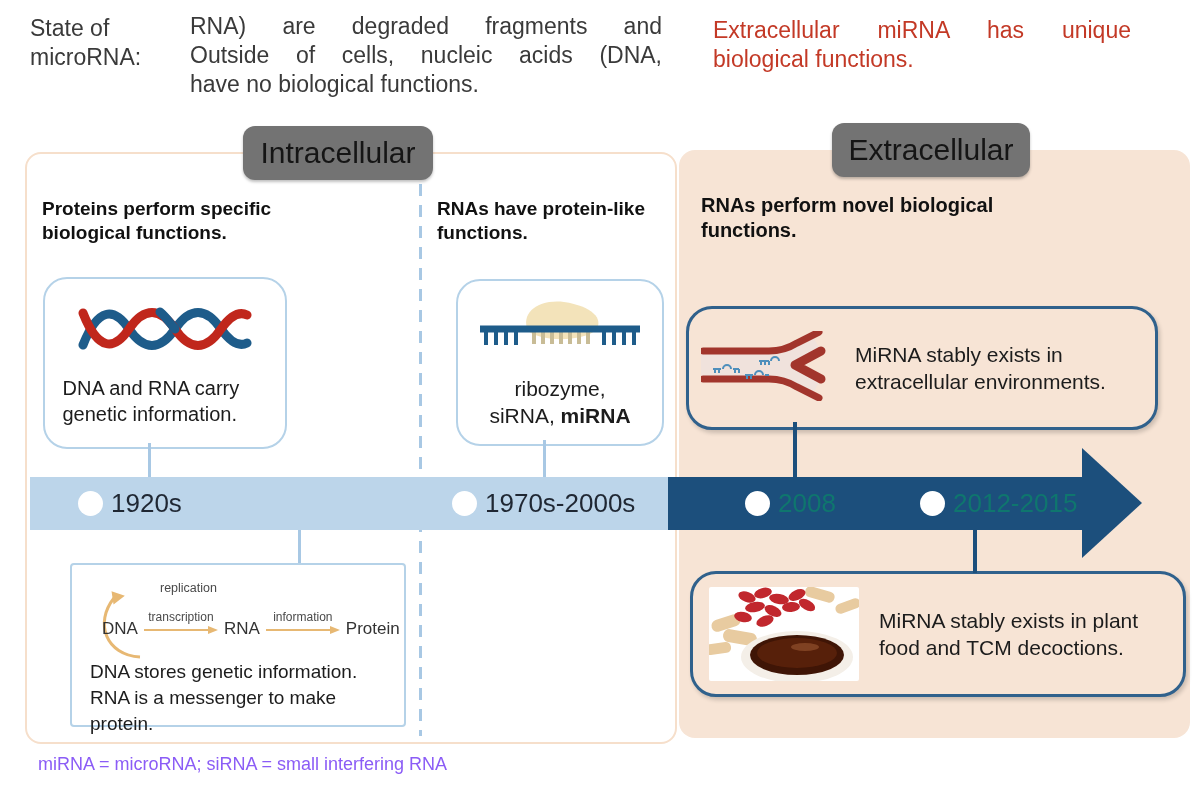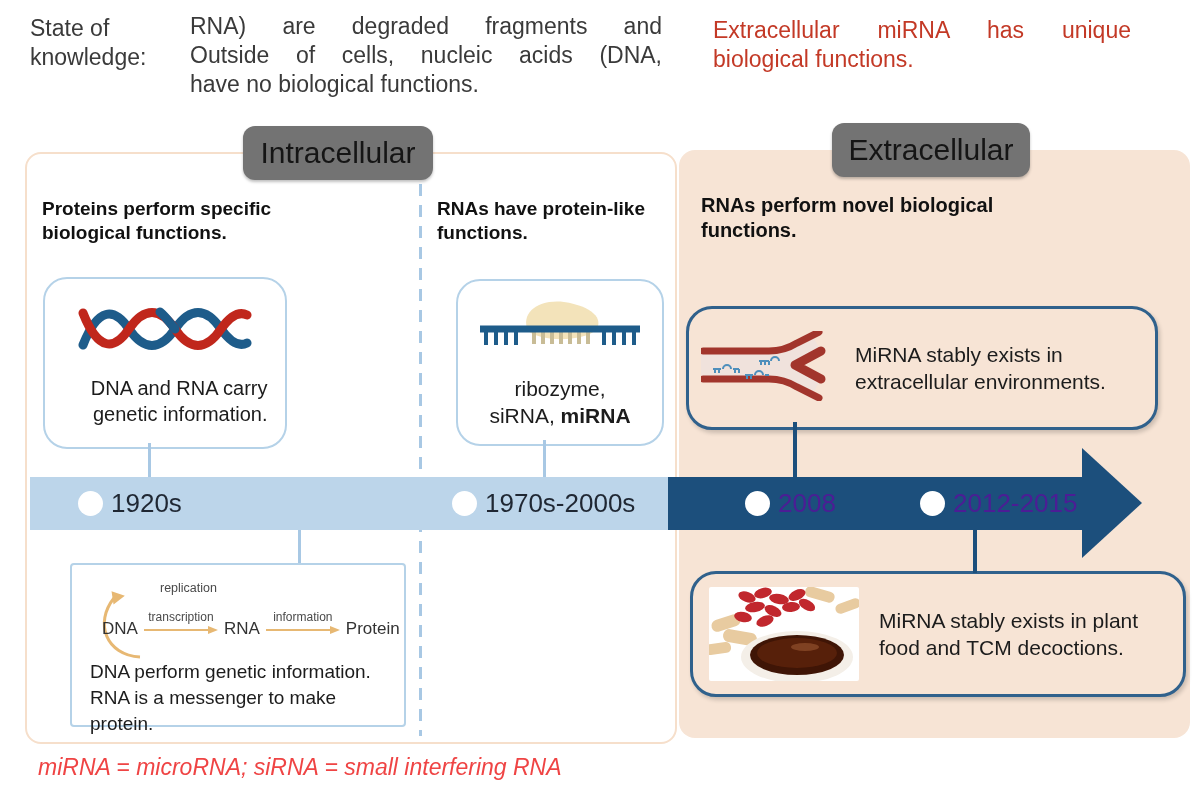--- a/index.html
+++ b/index.html
@@ -35,32 +35,32 @@
   .head-proteins{left:42px;top:197px;width:280px;}
   .head-rnas{left:437px;top:197px;width:225px;}
   .head-extra{left:701px;top:193px;width:340px;font-size:20px;line-height:25px;}
 
   
   .lcard{position:absolute;background:#ffffff;border:2px solid #b5d2e8;z-index:2;}
   .card-dna{left:43px;top:277px;width:240px;height:168px;border-radius:24px;
     display:flex;flex-direction:column;align-items:center;justify-content:center;gap:14px;}
   .card-ribozyme{left:456px;top:279px;width:204px;height:163px;border-radius:24px;
     display:flex;flex-direction:column;align-items:center;justify-content:center;gap:16px;}
-  .card-text{font-size:20px;line-height:26px;text-align:right;color:#1c1c1c;}
+  .card-text{font-size:20px;line-height:26px;text-align:left;color:#1c1c1c;}
   .ribo-text{font-size:21px;line-height:27px;text-align:center;color:#1c1c1c;}
 
   
   .tl-light{position:absolute;left:30px;top:477px;width:645px;height:53px;background:#bcd5ea;z-index:3;}
   .tl-dark{position:absolute;left:668px;top:477px;width:414px;height:53px;background:#1c4f7c;z-index:3;}
   .tl-head{position:absolute;left:1082px;top:448px;width:0;height:0;z-index:3;
     border-top:55px solid transparent;border-bottom:55px solid transparent;border-left:60px solid #1c4f7c;}
   .era{position:absolute;top:477px;height:53px;display:flex;align-items:center;gap:8px;z-index:4;}
   .dot{width:25px;height:25px;border-radius:50%;background:#ffffff;flex:0 0 auto;}
   .era-label{font-size:26px;color:#1f2733;white-space:nowrap;}
-  .era.dark .era-label{color:#4c1d95;}
+  .era.dark .era-label{color:#0f766e;}
 
   .conn{position:absolute;width:3px;background:#a8c8e4;z-index:2;}
   .conn.dark{background:#1c4f7c;width:4px;}
 
   
   .card-dogma{left:70px;top:563px;width:332px;height:160px;border-radius:4px;}
   .dogma-arc{position:absolute;left:16px;top:20px;}
   .dogma-rep{position:absolute;left:88px;top:16px;font-size:12.5px;color:#4a4a4a;}
   .dogma-row{position:absolute;left:30px;top:40px;display:flex;align-items:center;gap:6px;}
   .dogma-word{font-size:17px;color:#333;padding-top:14px;}
@@ -73,30 +73,30 @@
     box-shadow:2px 3px 4px rgba(0,0,0,0.18);display:flex;align-items:center;}
   .card-vessel{left:686px;top:306px;width:466px;height:118px;border-radius:26px;}
   .card-tea{left:690px;top:571px;width:490px;height:120px;border-radius:26px;}
   .dcard-text{font-size:21px;line-height:27px;color:#1c1c1c;}
   .vessel-wrap{margin-left:12px;flex:0 0 auto;}
   .vessel-text{margin-left:22px;width:290px;}
   .tea-photo{margin-left:16px;width:150px;height:94px;flex:0 0 auto;overflow:hidden;border-radius:2px;}
   .tea-text{margin-left:20px;width:305px;}
 
   
-  .footnote{position:absolute;left:38px;top:754px;font-size:23px;color:#ef4444;font-style:italic;}
+  .footnote{position:absolute;left:38px;top:754px;font-size:18px;color:#8b5cf6;}
 </style>
 </head>
 <body>
 
 <div id="canvas">
 
   <div class="state-label">
     <div class="hline">State of</div>
-    <div class="hline">knowledge:</div>
+    <div class="hline">microRNA:</div>
   </div>
 
   <div class="old-view">
     <div class="hline jl">RNA) are degraded fragments and</div>
     <div class="hline jl">Outside of cells, nucleic acids (DNA,</div>
     <div class="hline">have no biological functions.</div>
   </div>
 
   <div class="new-view">
     <div class="hline jl">Extracellular miRNA has unique</div>
@@ -267,20 +267,20 @@
       <span class="dogma-arrow">
         <span class="dogma-arrow-label">information</span>
         <svg width="74" height="10" viewBox="0 0 74 10">
           <line x1="0" y1="5" x2="64" y2="5" stroke="#e7b873" stroke-width="2"></line>
           <polygon points="64,1 74,5 64,9" fill="#e7b873"></polygon>
         </svg>
       </span>
       <span class="dogma-word">Protein</span>
     </div>
     <div class="dogma-caption">
-      <div>DNA perform genetic information.</div>
+      <div>DNA stores genetic information.</div>
       <div>RNA is a messenger to make protein.</div>
     </div>
   </div>
 
   <div class="footnote">miRNA = microRNA; siRNA = small interfering RNA</div>
 
 </div>
 
 </body></html>

